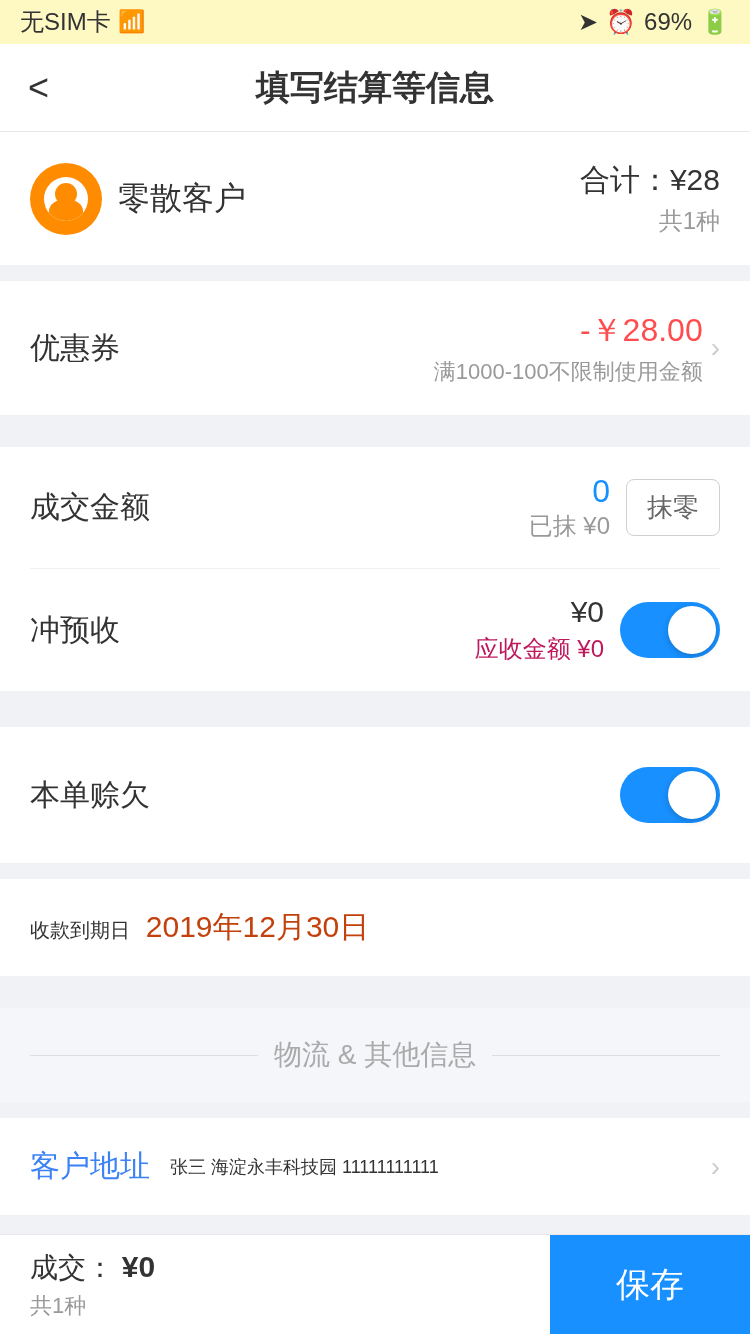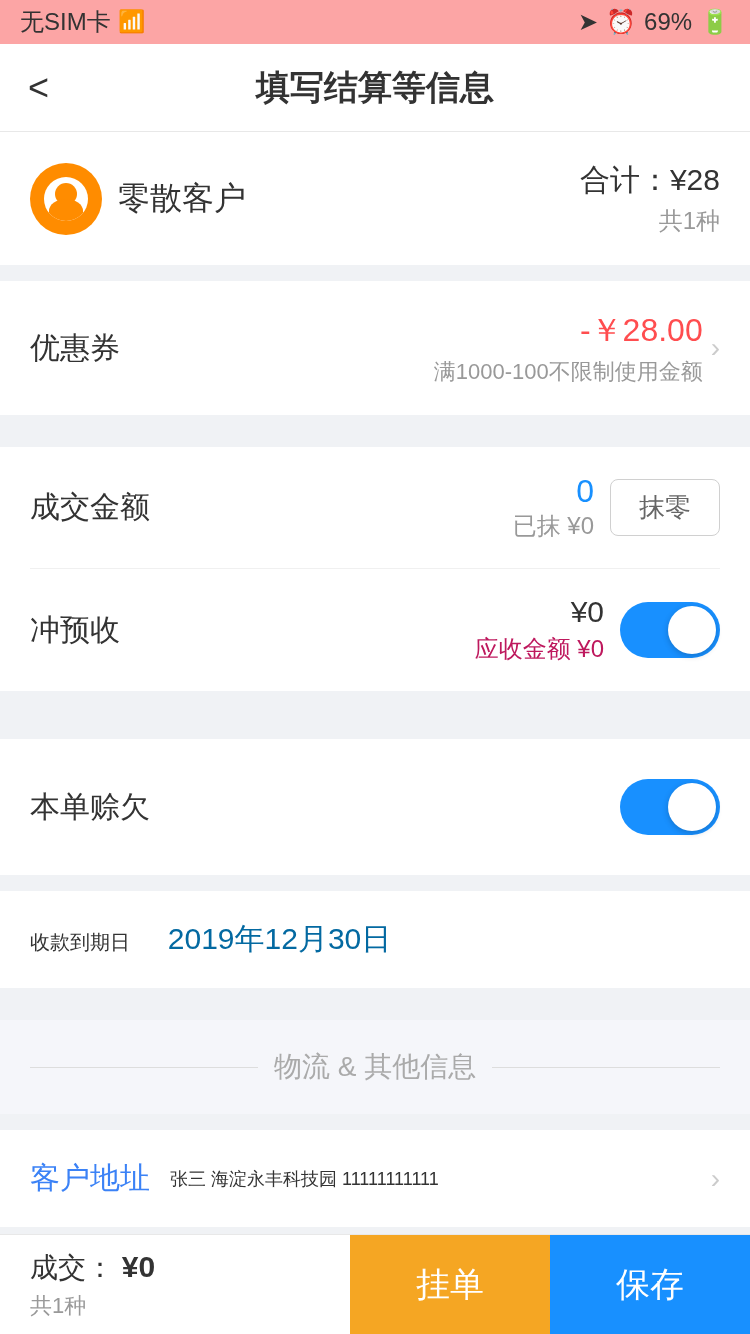--- a/index.html
+++ b/index.html
@@ -11,21 +11,21 @@
       font-family: -apple-system, 'PingFang SC', 'Helvetica Neue', Arial, sans-serif;
       font-size: 28px;
       color: #333;
       position: relative;
     }
 
     
     .status-bar {
       width: 100%;
       height: 44px;
-      background: #fca5a5;
+      background: #fef9c3;
       display: flex;
       align-items: center;
       justify-content: space-between;
       padding: 0 20px;
       font-size: 24px;
       font-weight: 500;
     }
     .status-left {
       display: flex;
       align-items: center;
@@ -172,21 +172,21 @@
       margin-top: 4px;
     }
     .chevron-right {
       color: #ccc;
       font-size: 28px;
     }
 
     
     .form-section {
       background: #fff;
-      margin-bottom: 32px;
+      margin-bottom: 20px;
       padding: 0 30px;
     }
     .form-row {
       display: flex;
       align-items: center;
       justify-content: space-between;
       padding: 26px 0;
       border-bottom: 1px solid #f0f0f0;
     }
     .form-row:last-child {
@@ -205,21 +205,21 @@
     .amount-input {
       font-size: 32px;
       color: #1890ff;
       font-weight: 500;
       min-width: 40px;
       text-align: right;
     }
     .round-zero-btn {
       border: 1px solid #d0d0d0;
       border-radius: 8px;
-      padding: 10px 28px;
+      padding: 10px 20px;
       font-size: 26px;
       color: #666;
       background: #fff;
       cursor: pointer;
     }
     .form-sub-value {
       text-align: right;
     }
     .form-main-val {
       font-size: 30px;
@@ -283,22 +283,22 @@
       background: #fff;
       margin-bottom: 16px;
       padding: 28px 30px;
     }
     .duedate-label {
       font-size: 20px;
       color: #333;
     }
     .duedate-value {
       font-size: 30px;
-      color: #0369a1;
-      margin-left: 30px;
+      color: #c2410c;
+      margin-left: 8px;
     }
 
     
     .logistics-section {
       background: #f5f6fa;
       padding: 28px 30px;
       text-align: center;
       margin-bottom: 16px;
     }
     .logistics-label {
@@ -512,15 +512,14 @@
 </div>
 
 <div class="bottom-bar">
   <div class="bottom-summary">
     <div>
       <span class="bottom-deal">成交：</span>
       <span class="bottom-deal-amount">¥0</span>
     </div>
     <div class="bottom-count">共1种</div>
   </div>
-  <div class="btn-hold">挂单</div>
   <div class="btn-save">保存</div>
 </div>
 
 </body></html>

